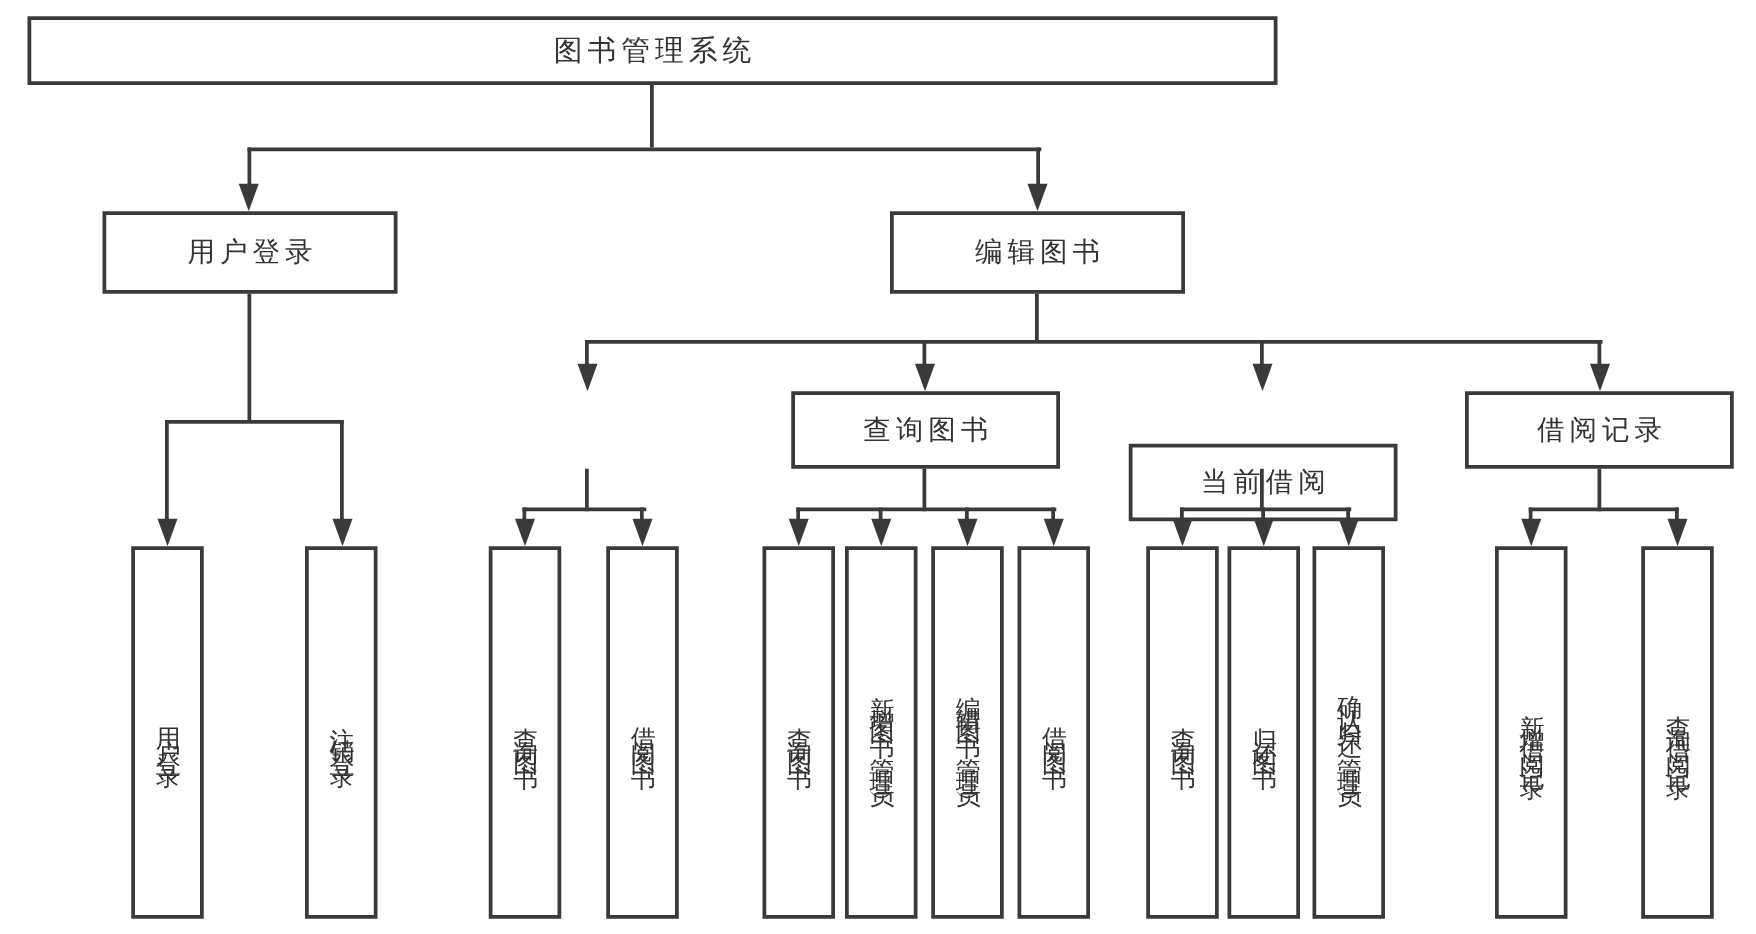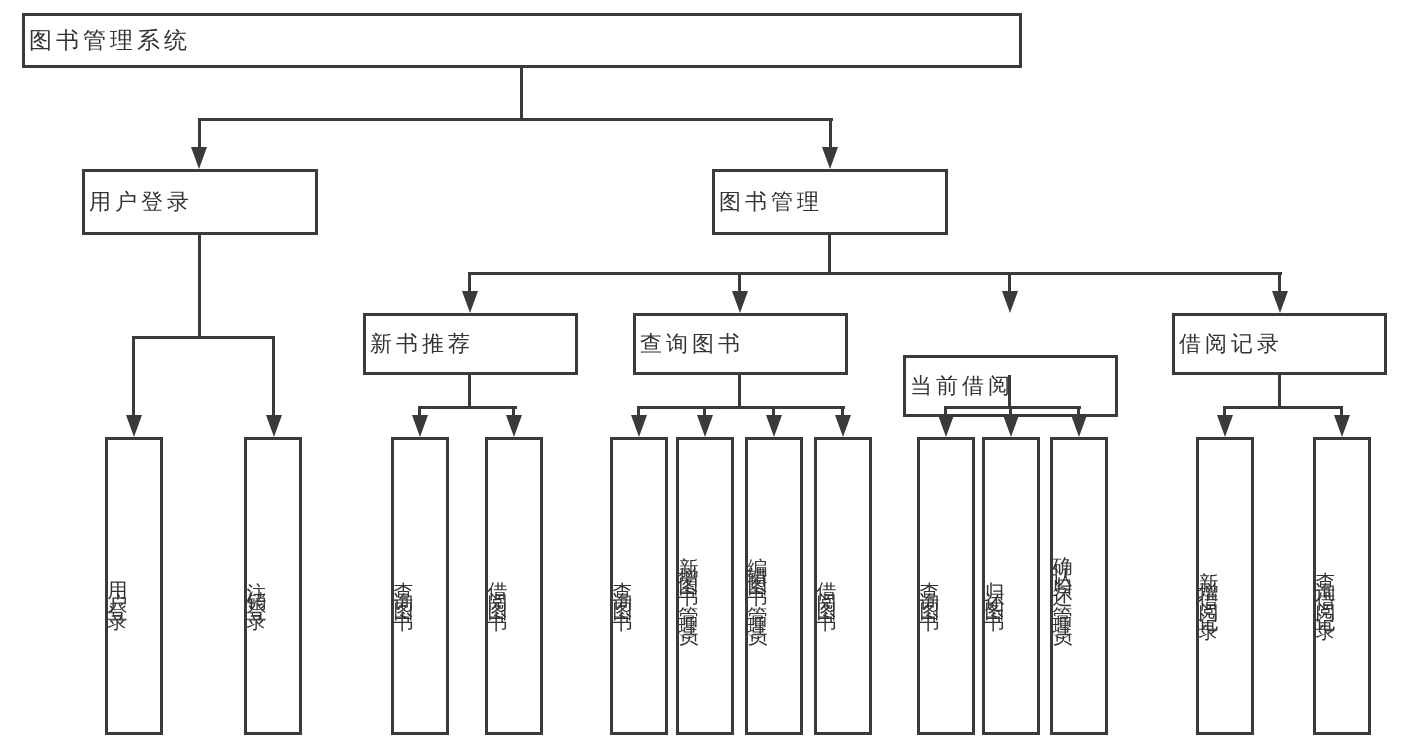--- a/index.html
+++ b/index.html
@@ -19,20 +19,21 @@
     height: 747px;
     background: var(--background);
     overflow: hidden;
   }
   .box {
     position: absolute;
     border: 3px solid var(--line);
     background: var(--background);
     display: flex;
     align-items: center;
+    justify-content: center;
     color: var(--text);
   }
   .box .hlabel {
     font-size: 22px;
     letter-spacing: 4px;
     text-indent: 4px;
     white-space: nowrap;
   }
   .box.root .hlabel { font-size: 23px; }
   .box .vlabel {
@@ -74,44 +75,41 @@
   <div class="ln" style="left:198px; top:118px; width:635px; height:3px;"></div>
   <div class="ln" style="left:198px; top:118px; width:3px;   height:31px;"></div>
   <div class="ln" style="left:829px; top:118px; width:3px;   height:31px;"></div>
   <div class="ar" style="left:191px; top:147px;"></div>
   <div class="ar" style="left:822px; top:147px;"></div>
 
   <div class="box" style="left:82px; top:169px; width:236px; height:66px;">
     <span class="hlabel">用户登录</span>
   </div>
   <div class="box" style="left:712px; top:169px; width:236px; height:66px;">
-    <span class="hlabel">图书管理</span>
+    <span class="hlabel">编辑图书</span>
   </div>
 
   <div class="ln" style="left:198px; top:235px; width:3px;   height:101px;"></div>
   <div class="ln" style="left:132px; top:336px; width:143px; height:3px;"></div>
   <div class="ln" style="left:132px; top:336px; width:3px;   height:81px;"></div>
   <div class="ln" style="left:272px; top:336px; width:3px;   height:81px;"></div>
   <div class="ar" style="left:126px; top:415px;"></div>
   <div class="ar" style="left:266px; top:415px;"></div>
 
   <div class="ln" style="left:828px;  top:235px; width:3px;   height:37px;"></div>
   <div class="ln" style="left:468px;  top:272px; width:814px; height:3px;"></div>
   <div class="ln" style="left:468px;  top:272px; width:3px;   height:22px;"></div>
   <div class="ln" style="left:738px;  top:272px; width:3px;   height:22px;"></div>
   <div class="ln" style="left:1008px; top:272px; width:3px;   height:22px;"></div>
   <div class="ln" style="left:1278px; top:272px; width:3px;   height:22px;"></div>
   <div class="ar" style="left:462px;  top:291px;"></div>
   <div class="ar" style="left:732px;  top:291px;"></div>
   <div class="ar" style="left:1002px; top:291px;"></div>
   <div class="ar" style="left:1272px; top:291px;"></div>
 
-  <div class="box" style="left:363px; top:313px; width:215px; height:62px;">
-    <span class="hlabel">新书推荐</span>
-  </div>
   <div class="box" style="left:633px; top:313px; width:215px; height:62px;">
     <span class="hlabel">查询图书</span>
   </div>
   <div class="box" style="left:903px; top:313px; width:215px; height:62px;margin-top:42px;">
     <span class="hlabel">当前借阅</span>
   </div>
   <div class="box" style="left:1172px; top:313px; width:215px; height:62px;">
     <span class="hlabel">借阅记录</span>
   </div>
 

